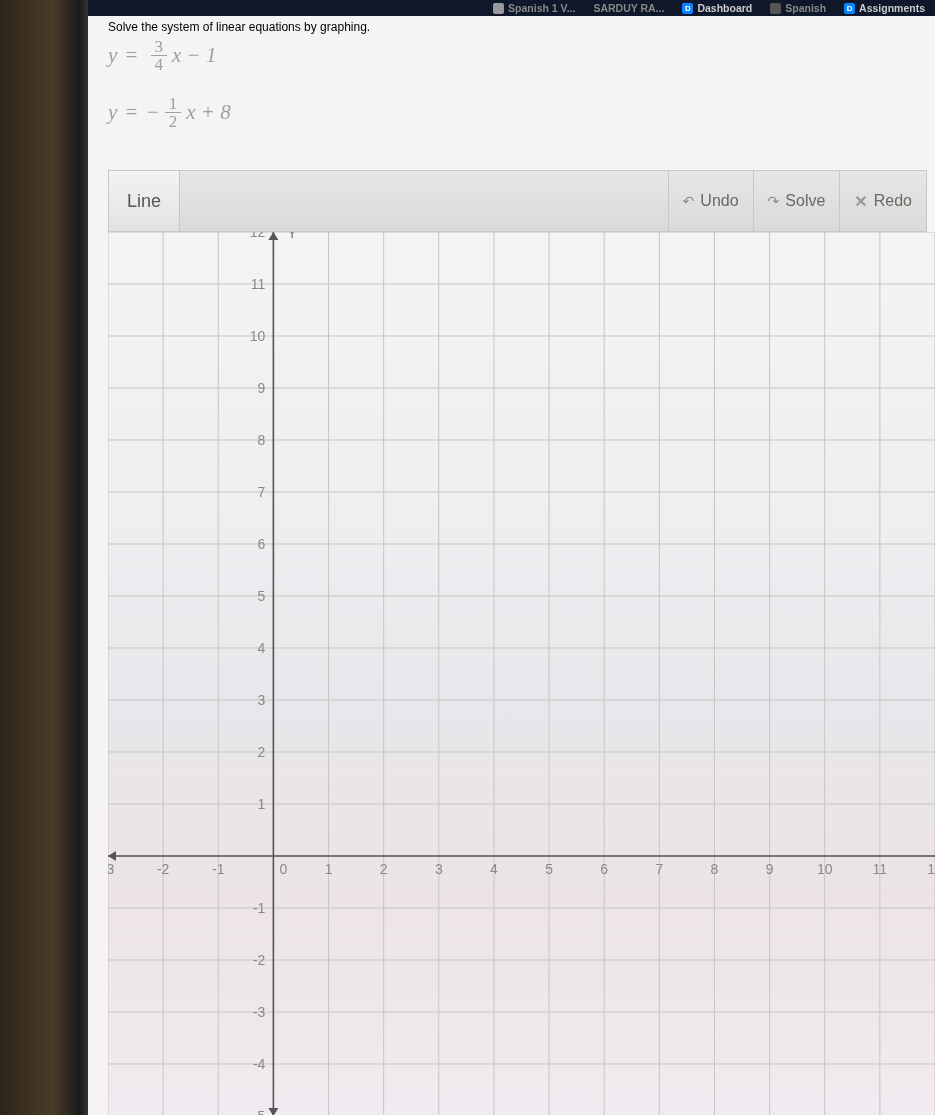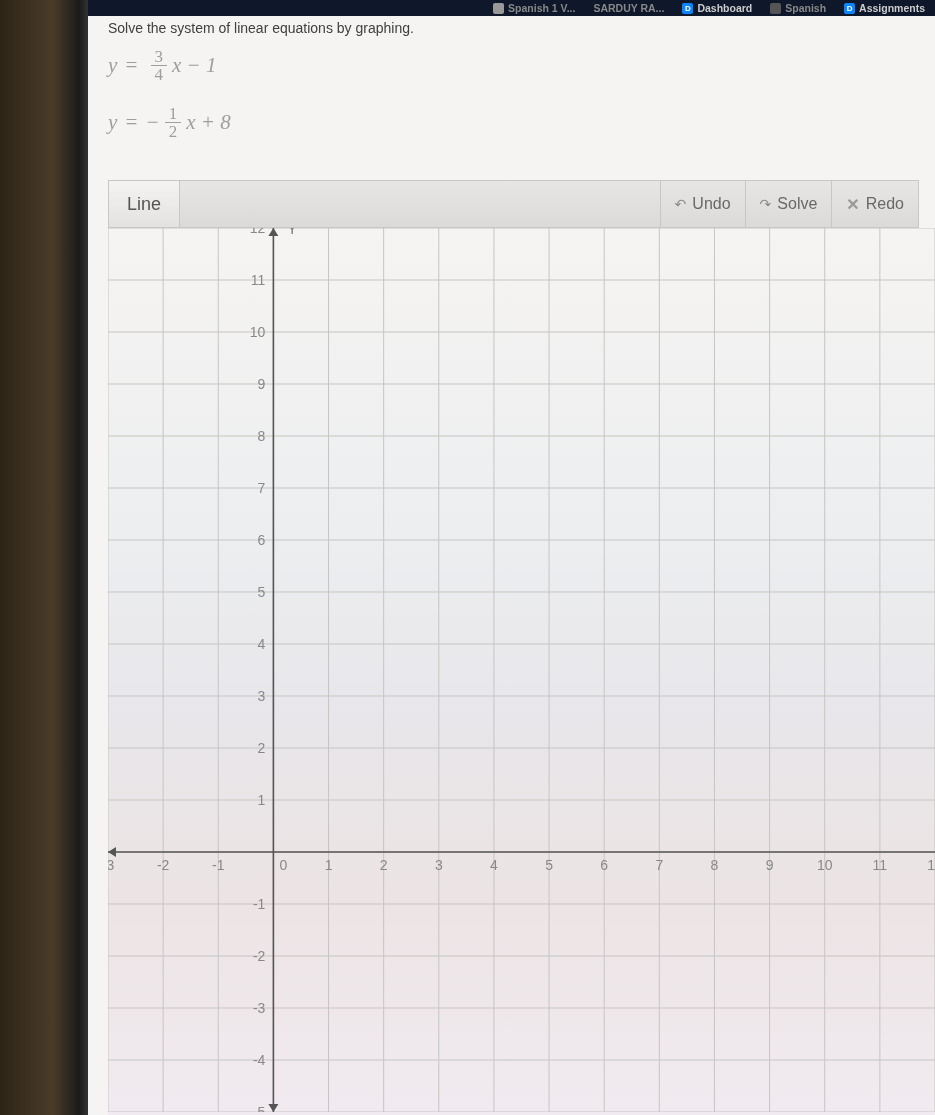--- a/index.html
+++ b/index.html
@@ -35,42 +35,42 @@
   .topbar .item { display: flex; align-items: center; gap: 4px; color:#ccc;}
   .topbar .dim { color: #888; }
   .topbar .icn { width:11px;height:11px;background:#999;border-radius:2px;display:inline-block; }
   .content {
     padding: 4px 0 0 20px;
     flex: 1;
     display: flex;
     flex-direction: column;
   }
   .prompt {
-    color: #404040;
-    font-size: 14px;
-    margin-bottom: 12px;
+    color: #000000;
+    font-size: 12px;
+    margin-bottom: 4px;
   }
   .equations {
     color: #9e9e9e;
     font-size: 21px;
     font-family: 'Times New Roman', serif;
     font-style: italic;
     margin-bottom: 18px;
   }
   .eq { display:flex;align-items:center;gap:2px;margin-bottom:22px; }
   .frac { display:inline-flex;flex-direction:column;align-items:center;font-size:17px;line-height:1;margin:0 3px;font-style:normal; }
   .frac .num { border-bottom:1.4px solid #9e9e9e;padding:0 4px; }
   .frac .den { padding:0 4px; }
   .toolbar {
     display: flex;
     align-items: stretch;
-    height: 48px;
+    height: 62px;
     background: linear-gradient(#e8e6e4,#dcdad8);
     border: 1px solid #c9c7c5;
-    margin-right: 16px;
+    margin-right: 8px;
   }
   .toolbar .btn {
     display: flex;
     align-items: center;
     justify-content: center;
     gap: 6px;
     padding: 0 18px;
     font-size: 16px;
     color: #5f5d5b;
     border-right: 1px solid #c9c7c5;

